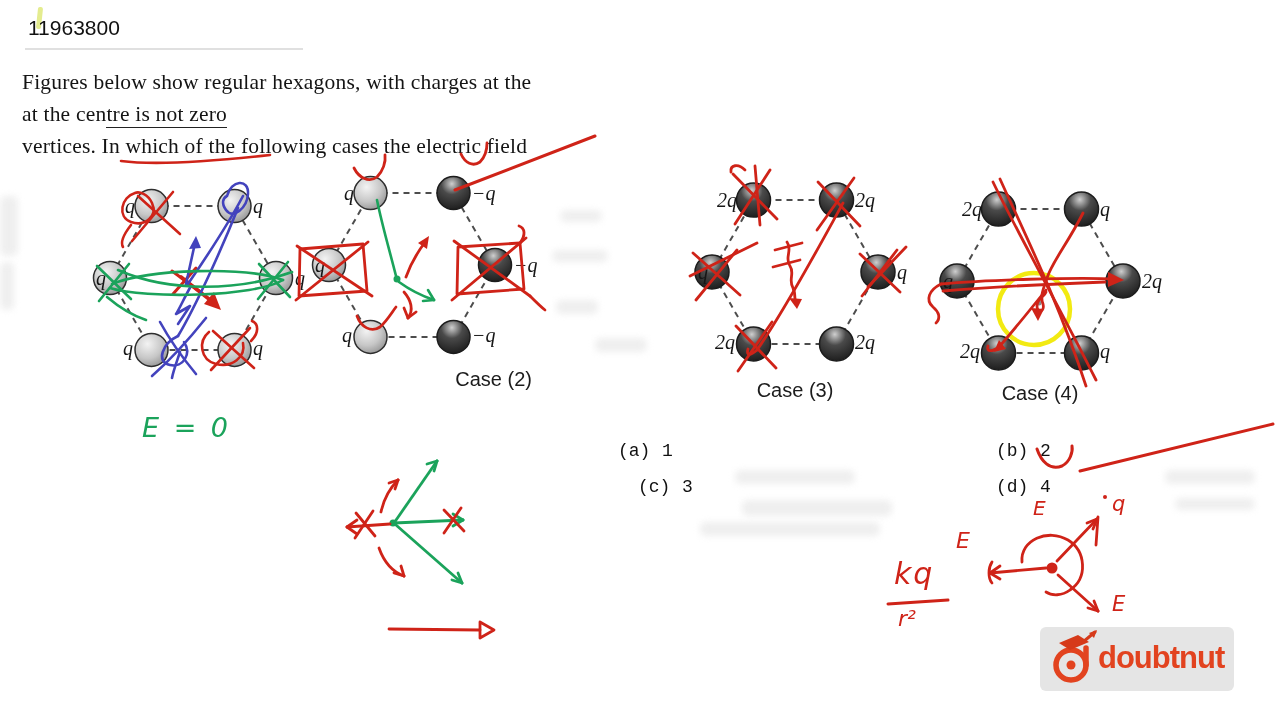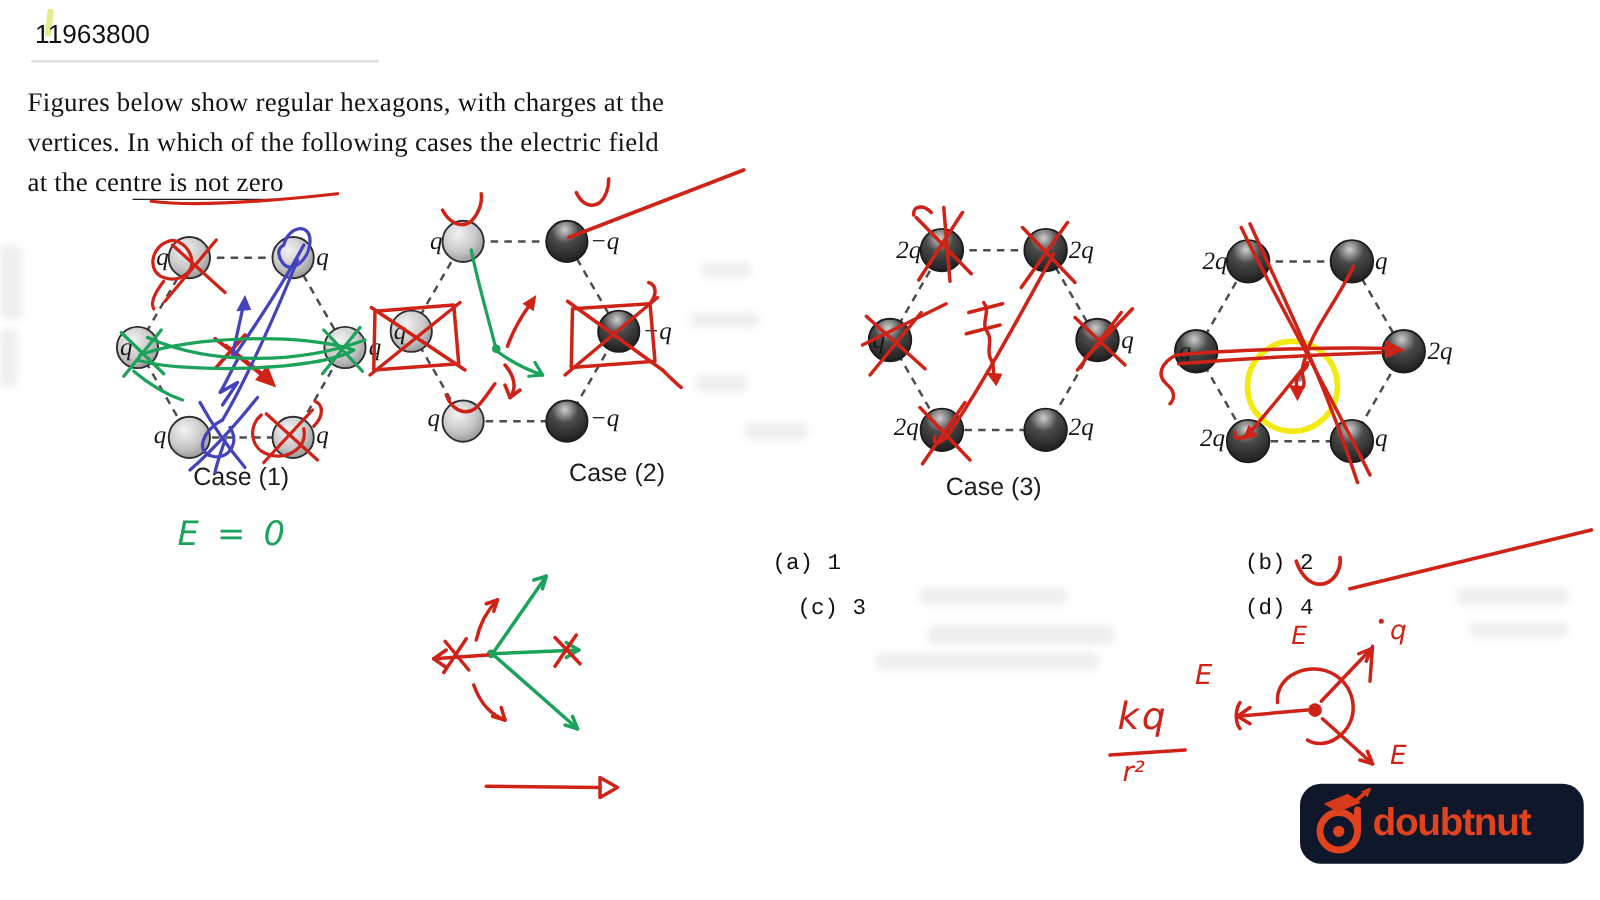--- a/index.html
+++ b/index.html
@@ -55,22 +55,22 @@
   .frac-num{left:894px;top:556px;font-size:30px;letter-spacing:2px;}
   .frac-den{left:898px;top:606px;font-size:22px;}
 
   
   .ghost{position:absolute;background:#ebebeb;border-radius:6px;filter:blur(3px);opacity:.8;}
 
   
   #overlay{position:absolute;left:0;top:0;z-index:6;pointer-events:none;}
 
   
-  .brand{position:absolute;left:1040px;top:627px;width:227px;height:64px;background:#0f172a;
-         border-radius:17px;z-index:4;}
+  .brand{position:absolute;left:1040px;top:627px;width:194px;height:64px;background:#e5e5e5;
+         border-radius:6px;z-index:4;}
   .brand .logo-text{position:absolute;left:58px;top:13px;font-family:"Liberation Sans",sans-serif;
          font-weight:bold;font-size:31px;color:#e2431f;letter-spacing:-1px;}
   .brand svg{position:absolute;left:5px;top:3px;}
 </style>
 </head>
 <body>
 
 
 
 
@@ -90,22 +90,22 @@
 </svg>
 
 
 <div class="hl-tick"></div>
 <div class="page-id">11963800</div>
 <div class="id-rule"></div>
 
 
 <div class="question">
   <div>Figures below show regular hexagons, with charges at the</div>
+  <div><span>at the cen</span><span class="u-black">tre is not zero</span></div>
   <div>vertices. In which of the following cases the electric field</div>
-  <div><span>at the cen</span><span class="u-black">tre is not zero</span></div>
 </div>
 
 
 <div class="ghost" style="left:0;top:196px;width:18px;height:60px;"></div>
 <div class="ghost" style="left:0;top:262px;width:14px;height:48px;"></div>
 <div class="ghost" style="left:560px;top:210px;width:42px;height:12px;"></div>
 <div class="ghost" style="left:552px;top:250px;width:56px;height:12px;"></div>
 <div class="ghost" style="left:556px;top:300px;width:42px;height:14px;"></div>
 <div class="ghost" style="left:595px;top:338px;width:52px;height:14px;"></div>
 <div class="ghost" style="left:735px;top:470px;width:120px;height:14px;"></div>
@@ -124,21 +124,20 @@
     <circle cx="161.5" cy="176.9" r="16.5" fill="url(#gLight)" stroke="#2e2e2e" stroke-width="1.5"></circle>
     <circle cx="78.5" cy="176.9" r="16.5" fill="url(#gLight)" stroke="#2e2e2e" stroke-width="1.5"></circle>
     <circle cx="37" cy="105" r="16.5" fill="url(#gLight)" stroke="#2e2e2e" stroke-width="1.5"></circle>
   </svg>
   <span class="chg tl">q</span>
   <span class="chg tr">q</span>
   <span class="chg l">q</span>
   <span class="chg r">q</span>
   <span class="chg bl">q</span>
   <span class="chg br">q</span>
-  <div class="caption">Case (1)</div>
 </div>
 
 
 <div class="case c2" style="left:292px;top:160px;">
   <svg class="hex" width="240" height="230">
     <path d="M78.5,33.1 L161.5,33.1 L203,105 L161.5,176.9 L78.5,176.9 L37,105 Z" fill="none" stroke="#4d4d4d" stroke-width="2" stroke-dasharray="6 5"></path>
     <circle cx="78.5" cy="33.1" r="16.5" fill="url(#gLight)" stroke="#2e2e2e" stroke-width="1.5"></circle>
     <circle cx="161.5" cy="33.1" r="16.5" fill="url(#gDark)" stroke="#1c1c1c" stroke-width="1.5"></circle>
     <circle cx="203" cy="105" r="16.5" fill="url(#gDark)" stroke="#1c1c1c" stroke-width="1.5"></circle>
     <circle cx="161.5" cy="176.9" r="16.5" fill="url(#gDark)" stroke="#1c1c1c" stroke-width="1.5"></circle>
@@ -185,20 +184,21 @@
     <circle cx="161.5" cy="176.9" r="17" fill="url(#gDark)" stroke="#1c1c1c" stroke-width="1.5"></circle>
     <circle cx="78.5" cy="176.9" r="17" fill="url(#gDark)" stroke="#1c1c1c" stroke-width="1.5"></circle>
     <circle cx="37" cy="105" r="17" fill="url(#gDark)" stroke="#1c1c1c" stroke-width="1.5"></circle>
   </svg>
   <span class="chg tl">2q</span>
   <span class="chg tr">q</span>
   <span class="chg l">q</span>
   <span class="chg r">2q</span>
   <span class="chg bl">2q</span>
   <span class="chg br">q</span>
+  <div class="caption">Case (4)</div>
 </div>
 
 
 <div class="opt opt-a"><span class="letter">(a)</span><span>1</span></div>
 <div class="opt opt-b"><span class="letter">(b)</span><span>2</span></div>
 <div class="opt opt-c"><span class="letter">(c)</span><span>3</span></div>
 <div class="opt opt-d"><span class="letter">(d)</span><span>4</span></div>
 
 
 <span class="hand hw-green e-zero">E = 0</span>

